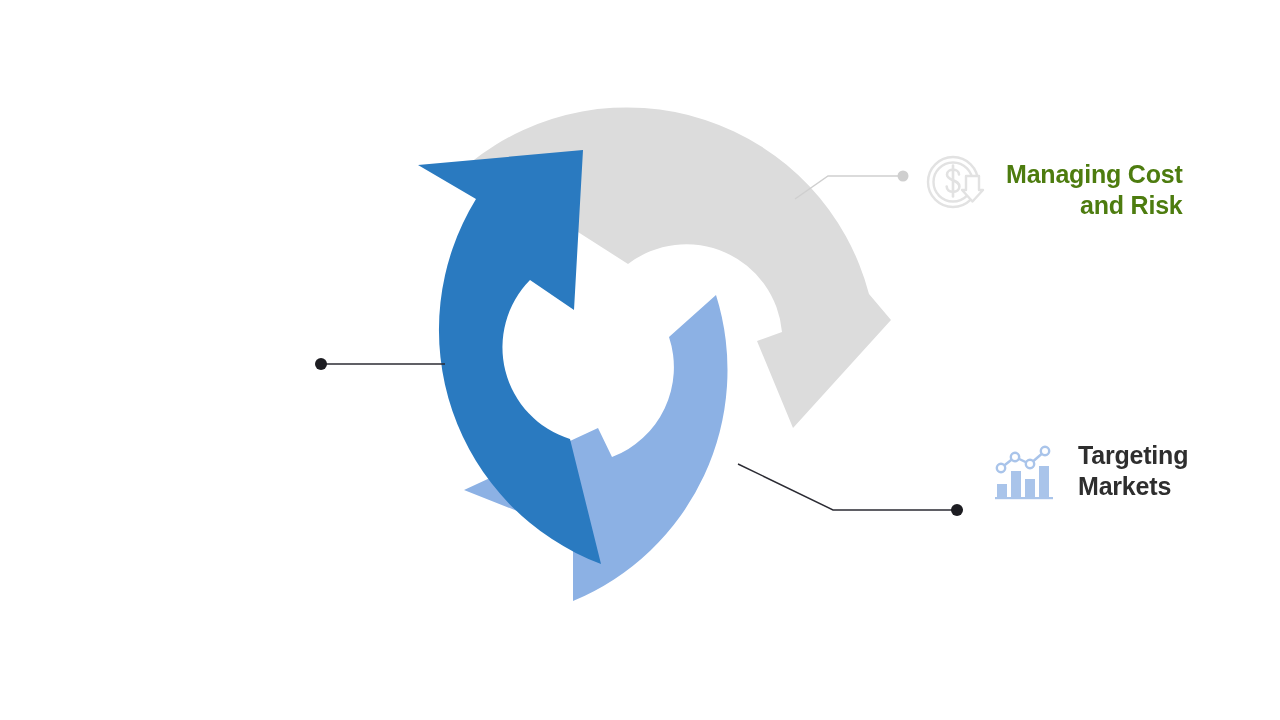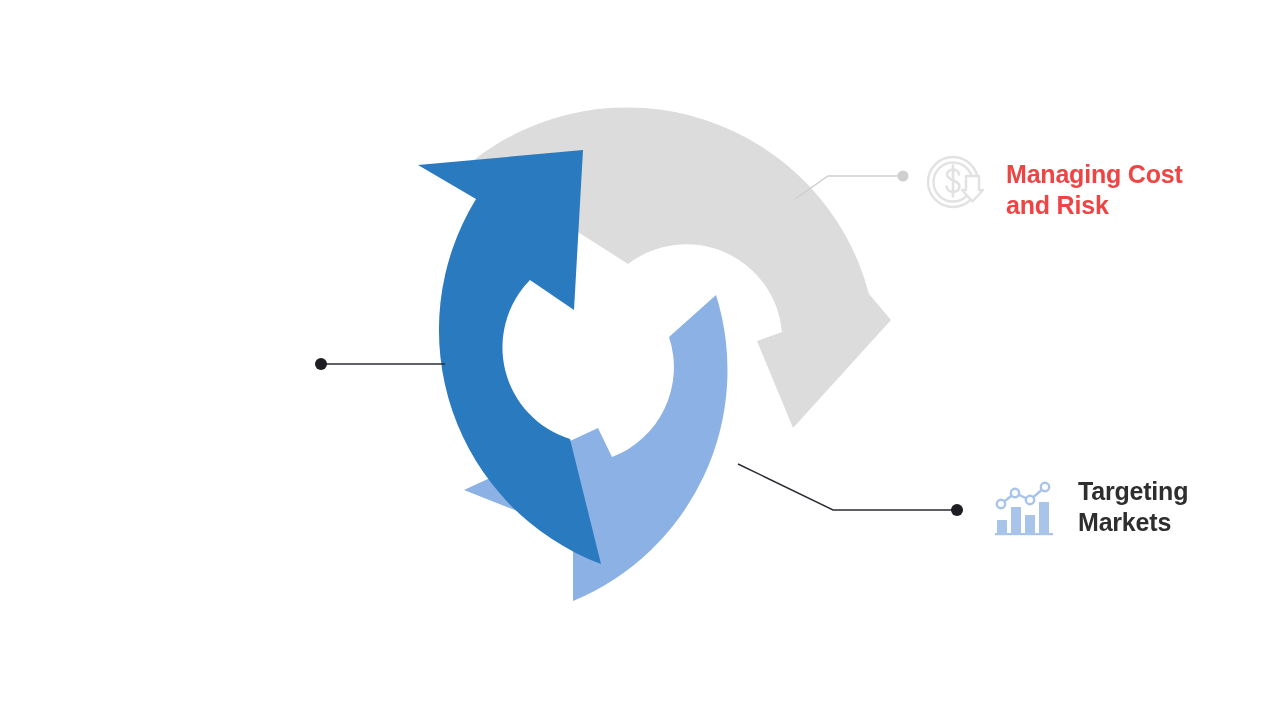--- a/index.html
+++ b/index.html
@@ -57,30 +57,30 @@
     margin-right: 18px;
   }
 
   
   #label-managing-cost {
     left: 924px;
     top: 146px;
     width: 300px;
   }
   #label-managing-cost .label-text {
-    color: #ef4444;
-    text-align: left;
+    color: #4d7c0f;
+    text-align: right;
     margin-left: 18px;
     margin-top: 13px;
   }
 
   
   #label-targeting-markets {
     left: 992px;
-    top: 476px;
+    top: 440px;
     width: 250px;
   }
   #label-targeting-markets .label-text {
     color: #2e2e2e;
     text-align: left;
     margin-left: 22px;
   }
 
   .icon-box {
     flex: 0 0 auto;

